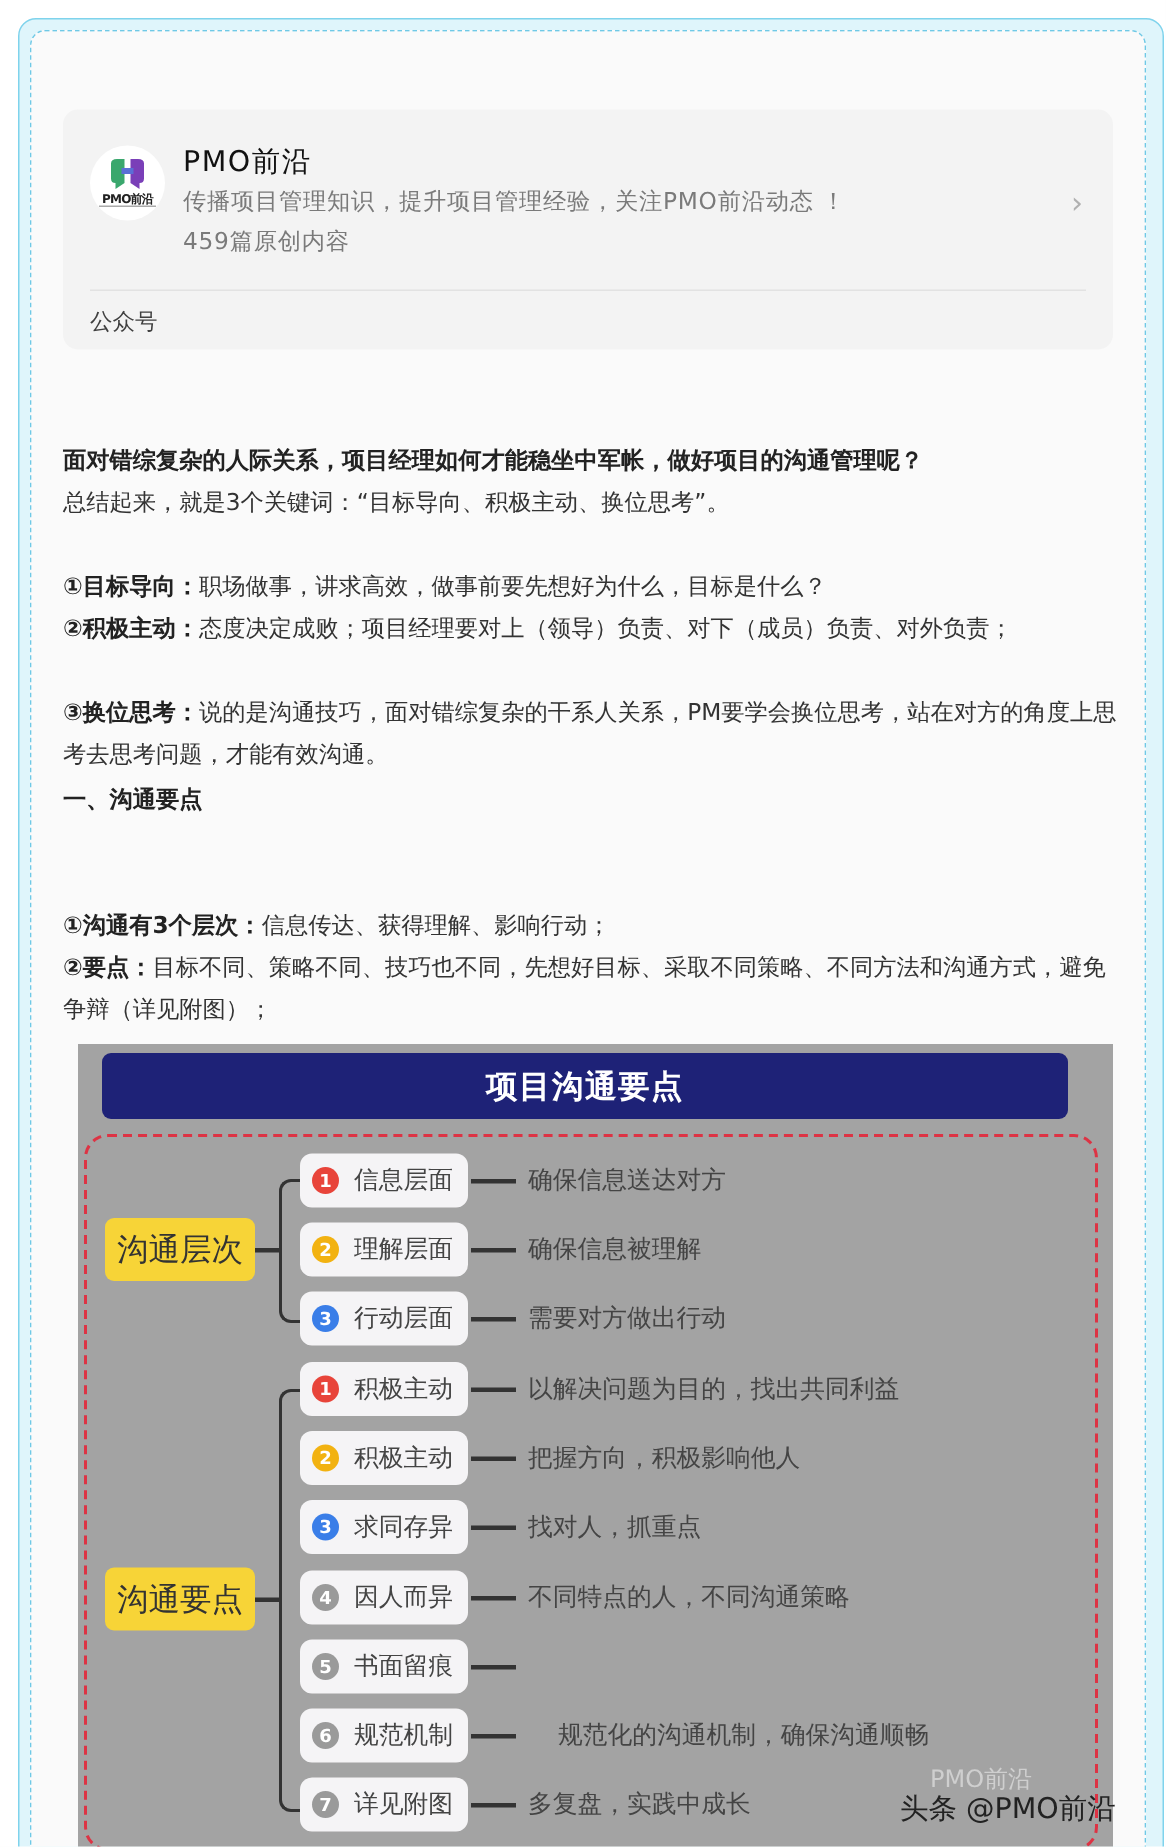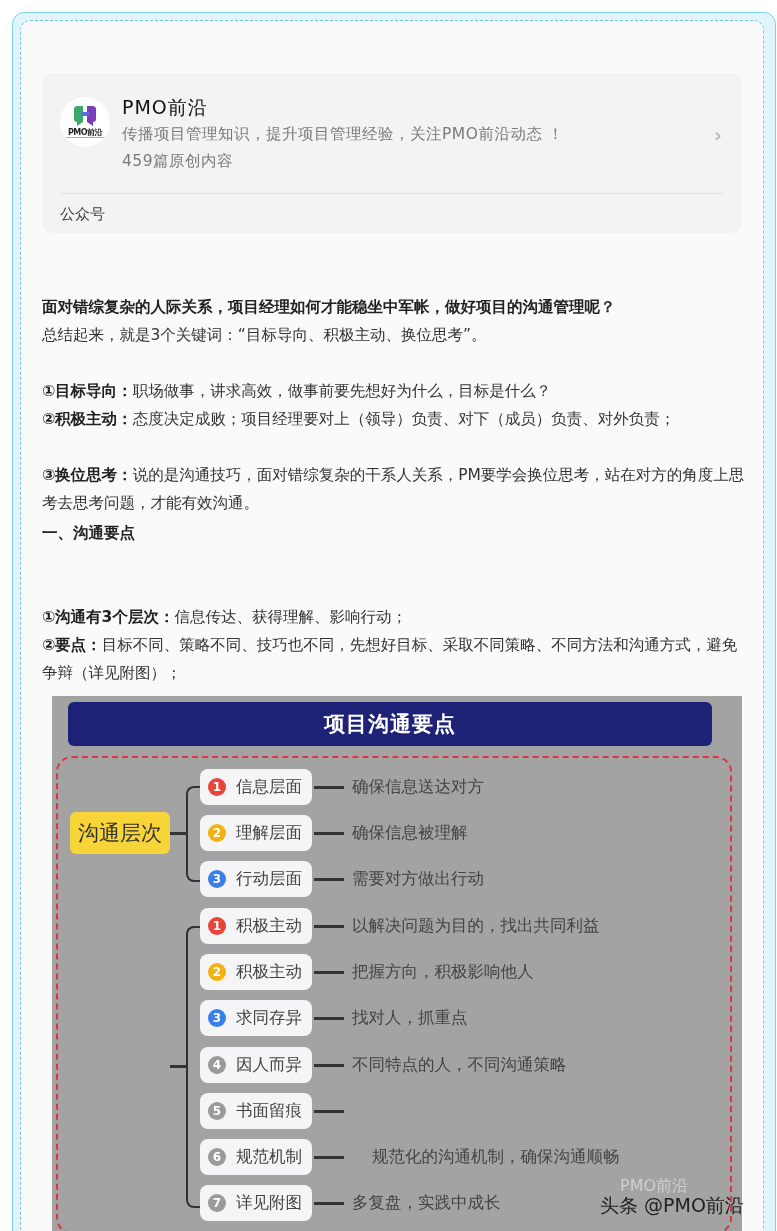--- a/index.html
+++ b/index.html
@@ -91,20 +91,21 @@
   <div class="dash-line" style="top:136px;"></div>
   <div class="desc" style="top:119px;">确保信息被理解</div>
 
   <div class="node" style="top:165px;">
     <div class="num" style="background:#3a7ee8;">3</div>
     <div class="node-label">行动层面</div>
   </div>
   <div class="dash-line" style="top:182px;"></div>
   <div class="desc" style="top:165px;">需要对方做出行动</div>
 
+  <div class="cat" style="top:349px;">沟通要点</div>
   <div class="hline" style="left:118px; top:369px; width:16px;"></div>
   <div class="bracket" style="left:134px; top:230px; width:14px; height:278px;"></div>
 
   <div class="node" style="top:212px;">
     <div class="num" style="background:#e8443a;">1</div>
     <div class="node-label">积极主动</div>
   </div>
   <div class="dash-line" style="top:229px;"></div>
   <div class="desc" style="top:212px;">以解决问题为目的，找出共同利益</div>
 

